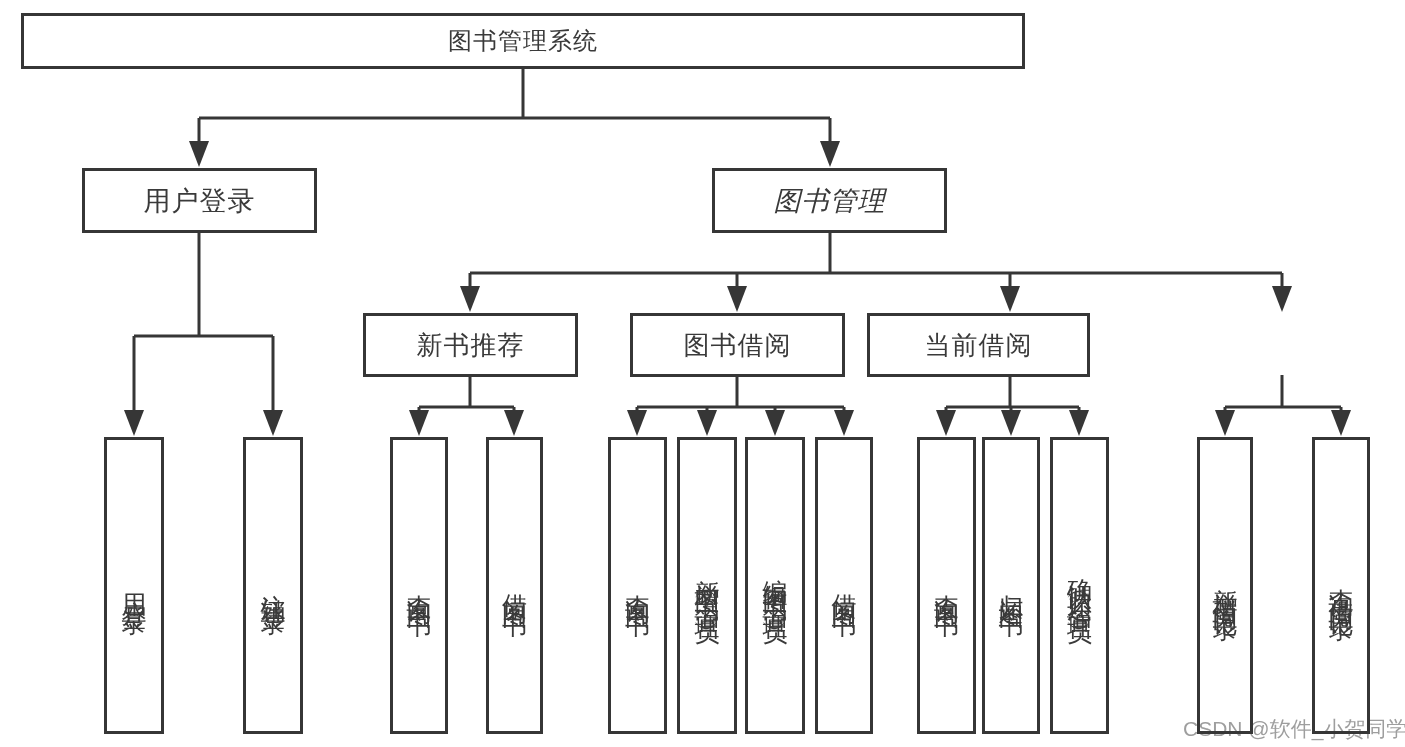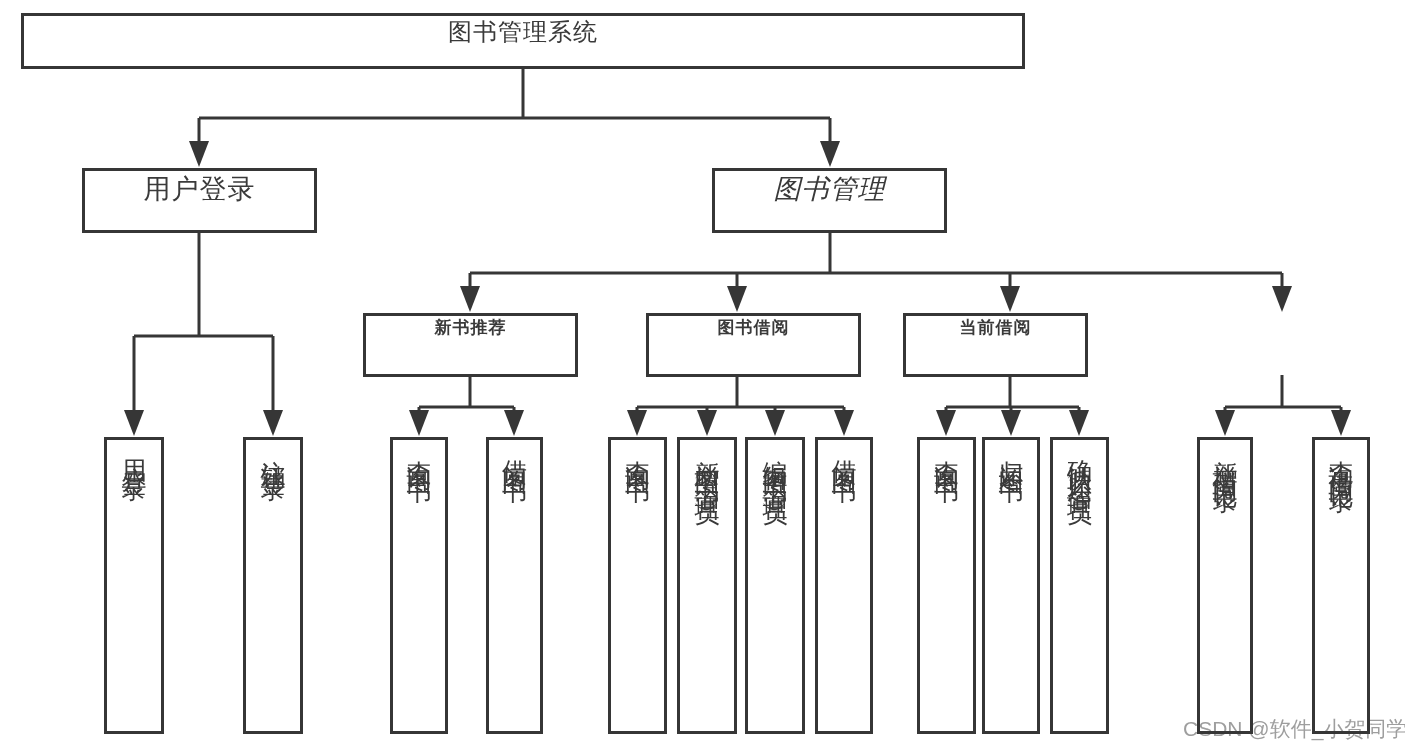--- a/index.html
+++ b/index.html
@@ -17,28 +17,28 @@
     left: 0; top: 0;
     width: 1405px; height: 747px;
     z-index: 1;
   }
   .box {
     position: absolute;
     box-sizing: border-box;
     border: 3px solid #363636;
     background: transparent;
     display: flex;
-    align-items: flex-start;
+    align-items: center;
     justify-content: center;
     z-index: 2;
     text-align: center;
   }
   .root-label  { font-size: 24px; letter-spacing: 1px; }
   .l2-label    { font-size: 27px; letter-spacing: 1px; }
-  .l3-label    { font-size: 17px; letter-spacing: 1px; font-weight: bold; }
+  .l3-label    { font-size: 26px; letter-spacing: 1px; }
   .v-text {
     writing-mode: vertical-rl;
     text-orientation: mixed;
     font-size: 25px;
     letter-spacing: 6px;
     line-height: 1;
   }
   .watermark {
     position: absolute;
     left: 1183px;
@@ -110,24 +110,24 @@
   <div class="box" style="left:82px; top:168px; width:235px; height:65px;">
     <span class="l2-label">用户登录</span>
   </div>
   <div class="box" style="left:712px; top:168px; width:235px; height:65px;font-style:italic;">
     <span class="l2-label">图书管理</span>
   </div>
 
   <div class="box" style="left:363px; top:313px; width:215px; height:64px;">
     <span class="l3-label">新书推荐</span>
   </div>
-  <div class="box" style="left:630px; top:313px; width:215px; height:64px;margin-left:16px;">
+  <div class="box" style="left:630px; top:313px; width:215px; height:64px;">
     <span class="l3-label">图书借阅</span>
   </div>
-  <div class="box" style="left:903px; top:313px; width:185px; height:64px;">
+  <div class="box" style="left:867px; top:313px; width:223px; height:64px;">
     <span class="l3-label">当前借阅</span>
   </div>
 
   <div class="box leaf" style="left:104px; top:437px; width:60px; height:297px;">
     <span class="v-text">用户登录</span>
   </div>
   <div class="box leaf" style="left:243px; top:437px; width:60px; height:297px;">
     <span class="v-text">注销登录</span>
   </div>
 

